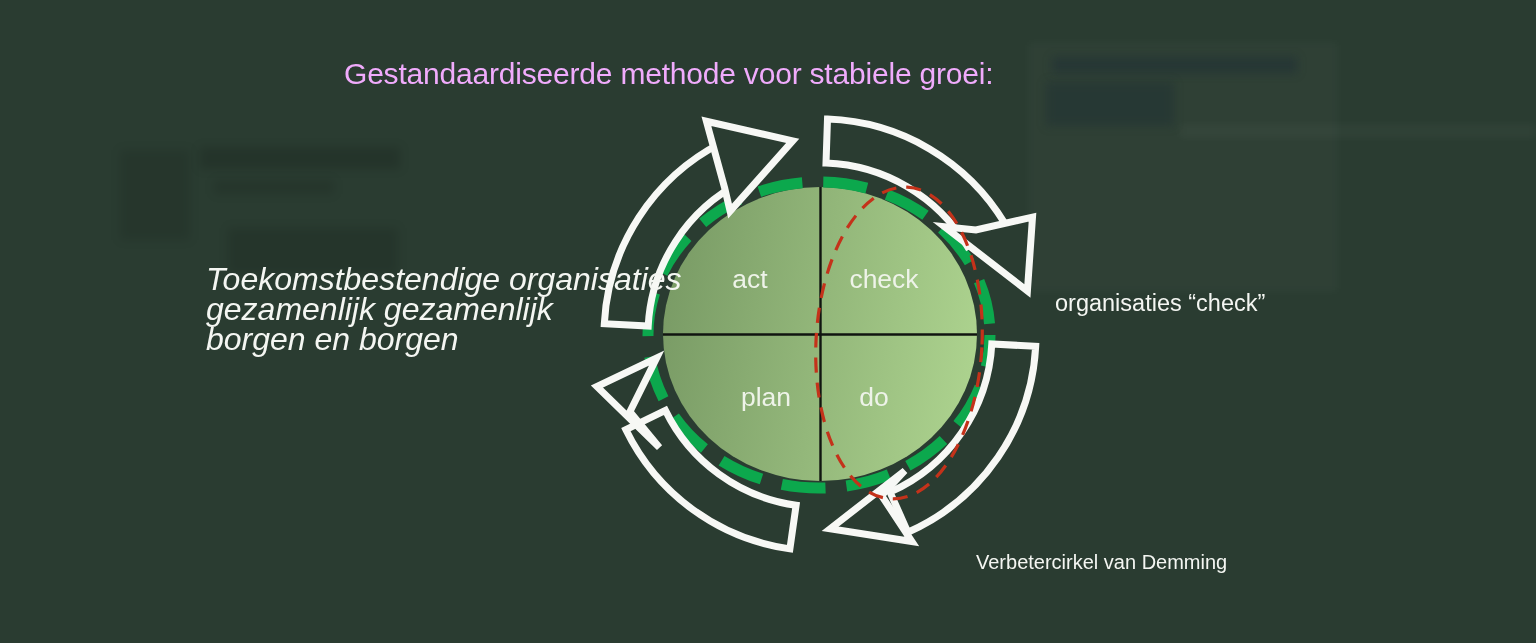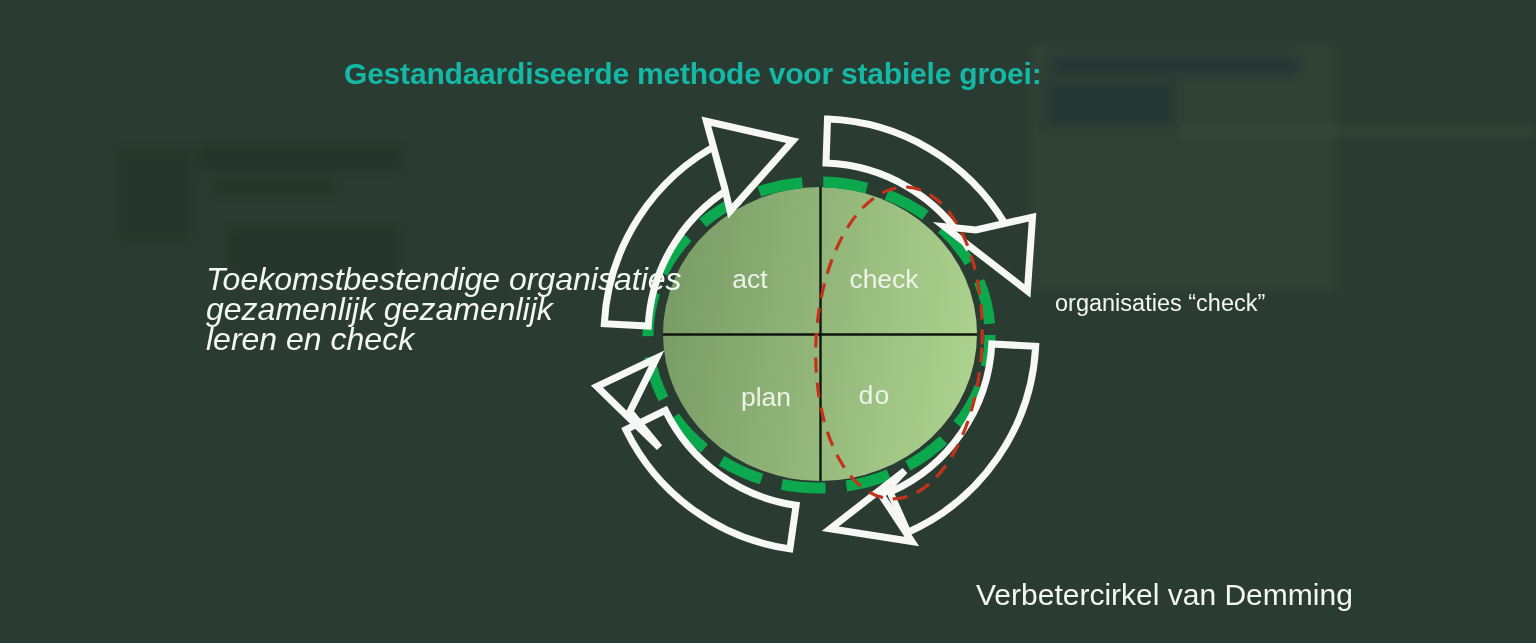--- a/index.html
+++ b/index.html
@@ -7,36 +7,36 @@
     position:relative;
     width:1536px;height:643px;
     overflow:hidden;
     background:var(--bg,#2a3c31);
     font-family:"Liberation Sans", sans-serif;
   }
   .ghost{position:absolute;filter:blur(5px);pointer-events:none;}
   .txt{position:absolute;color:var(--text,#f4f6f2);}
   .title{
     left:344px;top:57px;
-    font-size:30px;font-weight:bold;color:#14b8a6;
+    font-size:30px;font-weight:normal;color:#f0abfc;
     letter-spacing:-0.2px;white-space:nowrap;
   }
   .left-note{
     left:206px;top:264px;
     font-size:32px;font-style:italic;line-height:30px;
     white-space:nowrap;
   }
   .right-note{
     left:1055px;top:289px;
     font-size:23.5px;line-height:29px;
     white-space:nowrap;
   }
   .caption{
-    left:976px;top:578px;
-    font-size:30px;white-space:nowrap;
+    left:976px;top:551px;
+    font-size:20px;white-space:nowrap;
   }
   .quad-label{
     position:absolute;transform:translate(-50%,-50%);
     font-size:26.5px;color:#eef3e9;white-space:nowrap;
   }
   svg{position:absolute;left:0;top:0;}
   .note-line{display:block;}
 </style>
 </head>
 <body>
@@ -77,28 +77,28 @@
         <path d="M 789.9 548.9 A 216 216 0 0 1 625.9 429.7 L 665.4 410.4 A 172 172 0 0 0 796.1 505.3 Z" fill="#2a3c31" stroke="#f7f8f5" stroke-width="7" stroke-linejoin="miter"></path>
         <path d="M 596.9 386.5 L 659.4 447.4 L 629.9 411.8 L 656.6 358.0 Z" fill="#2a3c31" stroke="#f7f8f5" stroke-width="7" stroke-linejoin="miter"></path>
       </g>
 
     <ellipse cx="899" cy="343" rx="83" ry="156" fill="none" transform="rotate(3 899 343)" style="stroke:var(--red);" stroke-width="3.2" stroke-dasharray="15 10"></ellipse>
   </svg>
 
   <div class="quad-label" style="left:750px;top:279px;text-align:center;">act</div>
   <div class="quad-label" style="left:884px;top:279px;">check</div>
   <div class="quad-label" style="left:766px;top:397px;">plan</div>
-  <div class="quad-label" style="left:874px;top:397px;font-family:Liberation Mono, monospace;">do</div>
+  <div class="quad-label" style="left:874px;top:397px;">do</div>
 
   <div class="txt title">Gestandaardiseerde methode voor stabiele groei:</div>
 
   <div class="txt left-note">
     <span class="note-line">Toekomstbestendige organisaties</span>
     <span class="note-line">gezamenlijk gezamenlijk</span>
-    <span class="note-line">leren en check</span>
+    <span class="note-line">borgen en borgen</span>
   </div>
 
   <div class="txt right-note">
     <span class="note-line">organisaties “check”</span>
   </div>
 
   <div class="txt caption">Verbetercirkel van Demming</div>
 </div>
 
 </body></html>

